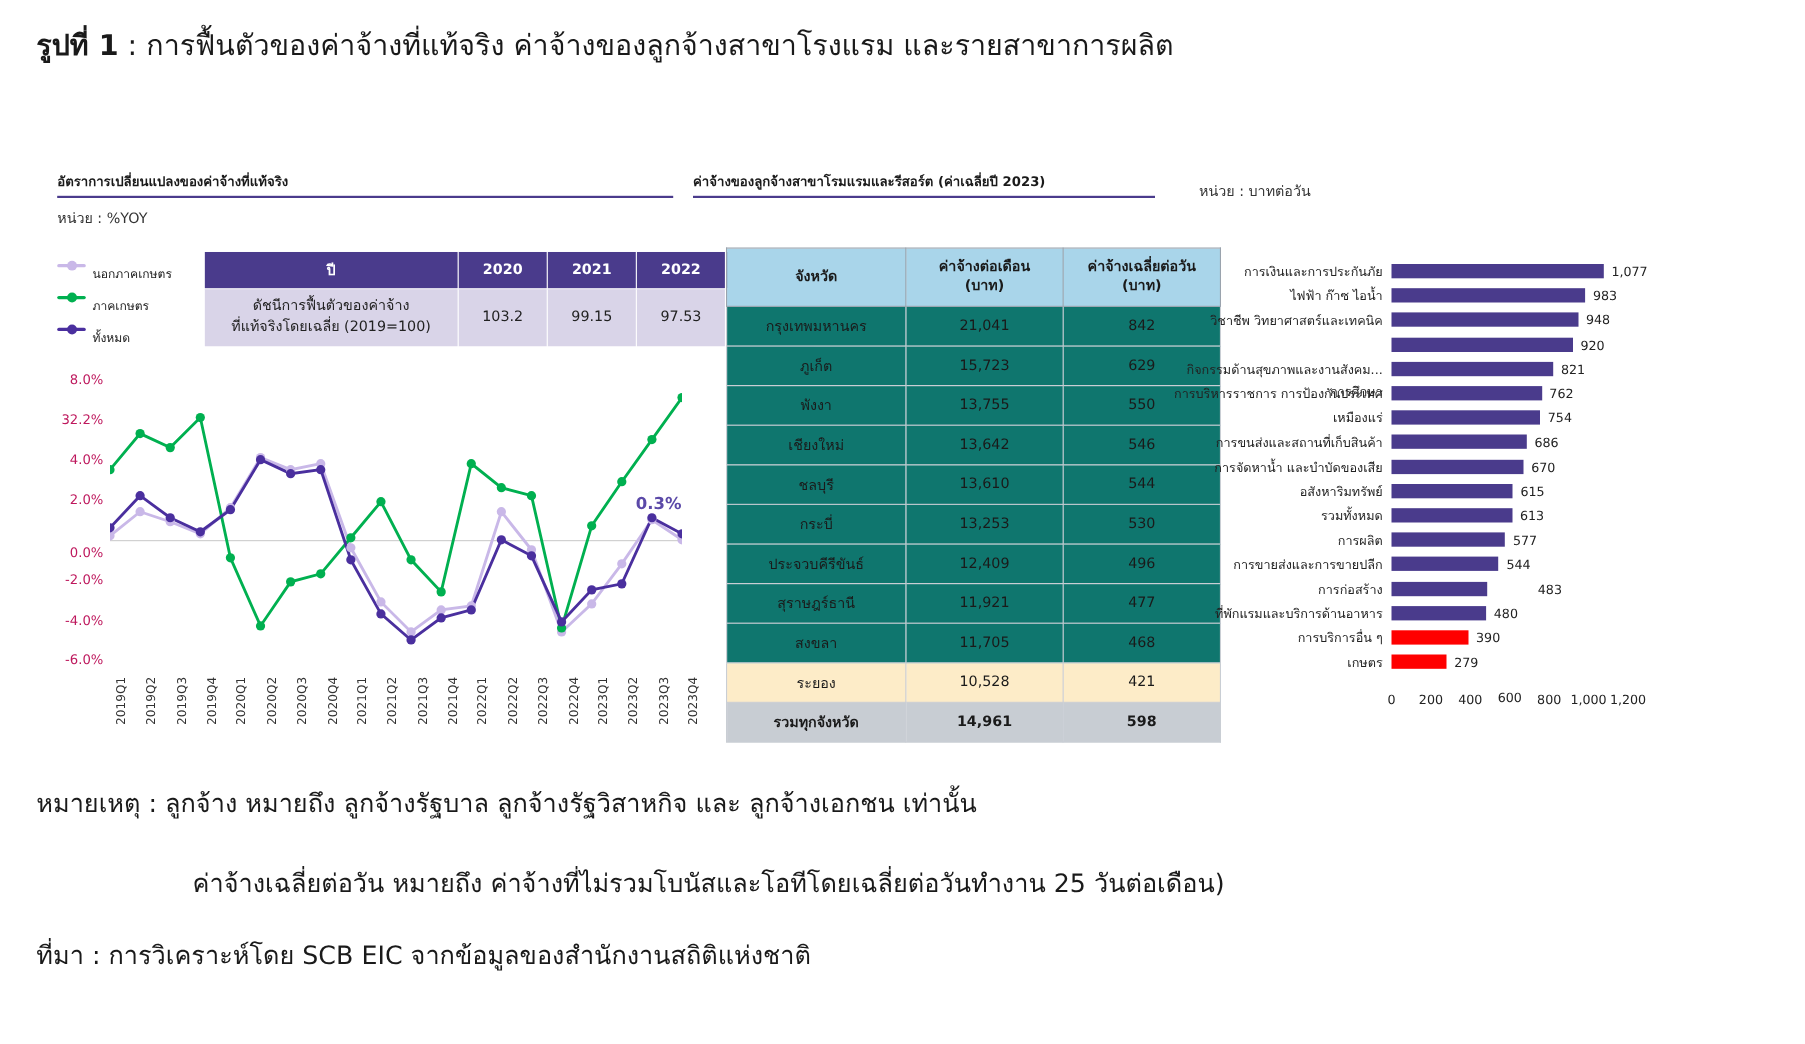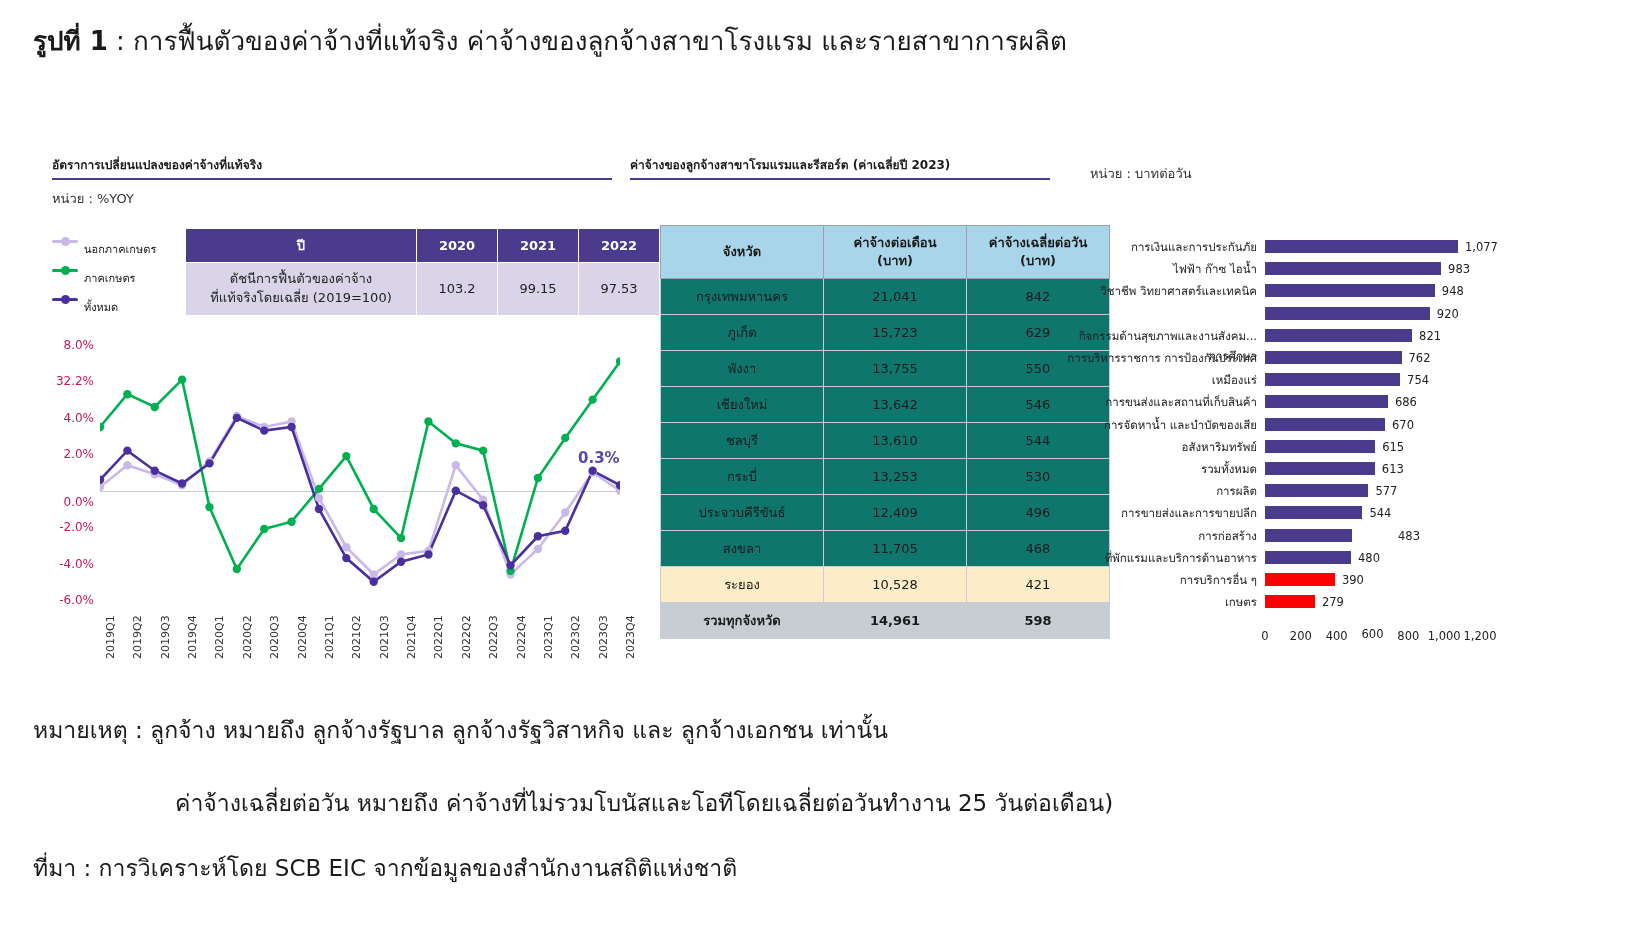--- a/index.html
+++ b/index.html
@@ -254,20 +254,25 @@
         <td class="name">กระบี่</td>
         <td>13,253</td>
         <td>530</td>
       </tr>
       <tr class="">
         <td class="name">ประจวบคีรีขันธ์</td>
         <td>12,409</td>
         <td>496</td>
       </tr>
       <tr class="">
+        <td class="name">สุราษฎร์ธานี</td>
+        <td>11,921</td>
+        <td>477</td>
+      </tr>
+      <tr class="">
         <td class="name">สงขลา</td>
         <td>11,705</td>
         <td>468</td>
       </tr>
       <tr class="hl">
         <td class="name">ระยอง</td>
         <td>10,528</td>
         <td>421</td>
       </tr>
       <tr class="total">

